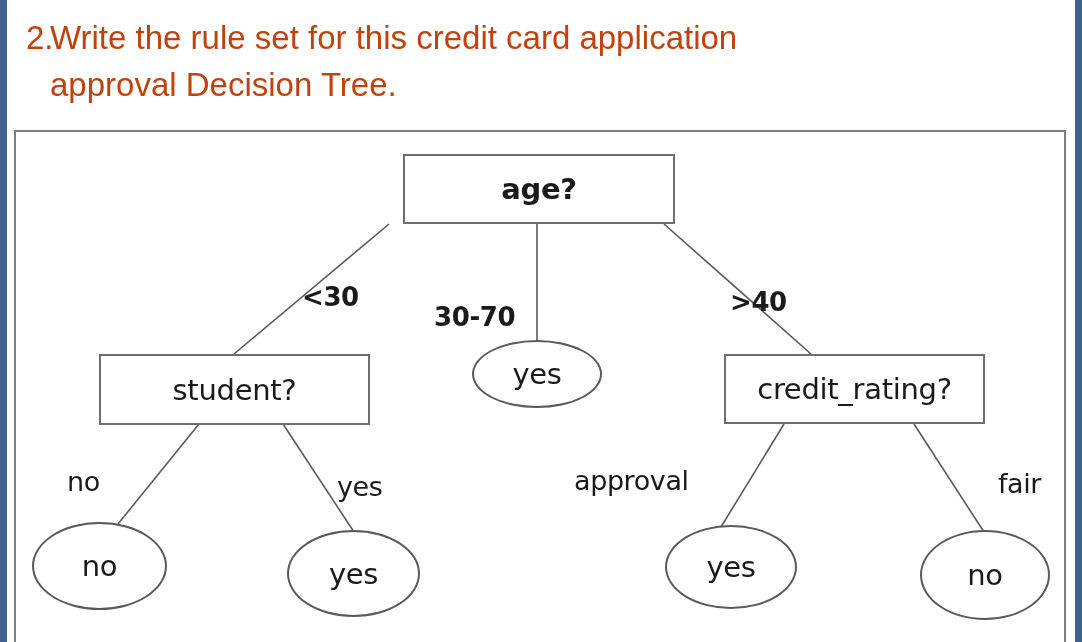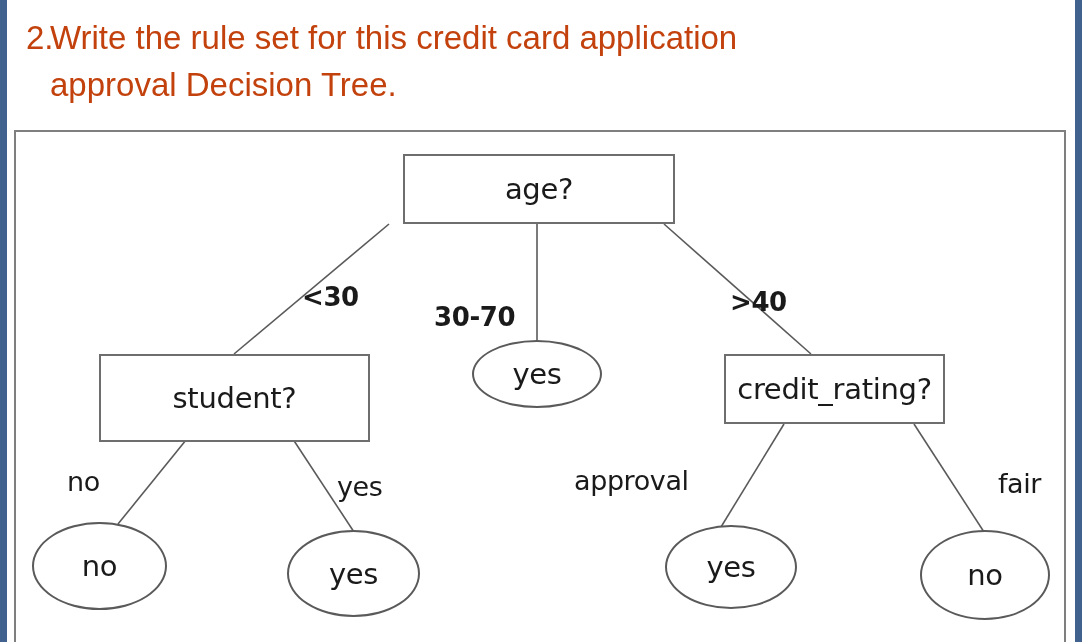--- a/index.html
+++ b/index.html
@@ -144,25 +144,25 @@
         <line x1="183" y1="292" x2="102" y2="392"></line>
 
         <line x1="267" y1="292" x2="338" y2="400"></line>
 
         <line x1="768" y1="292" x2="705" y2="395"></line>
 
         <line x1="898" y1="292" x2="968" y2="400"></line>
       </g>
     </svg>
 
-    <div class="node-box" style="left:387px; top:22px; width:272px; height:70px;">age?</div>
+    <div class="node-box" style="left:387px; top:22px; width:272px; height:70px;font-weight:bold;">age?</div>
 
-    <div class="node-box" style="left:83px; top:222px; width:271px; height:88px;">student?</div>
+    <div class="node-box" style="left:83px; top:222px; width:271px; height:71px;">student?</div>
 
-    <div class="node-box" style="left:708px; top:222px; width:221px; height:70px;">credit_rating?</div>
+    <div class="node-box" style="left:708px; top:222px; width:261px; height:70px;">credit_rating?</div>
 
     <div class="node-leaf" style="left:456px; top:208px; width:130px; height:68px;">yes</div>
 
     <div class="node-leaf" style="left:16px; top:390px; width:135px; height:88px;">no</div>
 
     <div class="node-leaf" style="left:271px; top:398px; width:133px; height:87px;">yes</div>
 
     <div class="node-leaf" style="left:649px; top:393px; width:132px; height:84px;">yes</div>
 
     <div class="node-leaf" style="left:904px; top:398px; width:130px; height:90px;">no</div>

